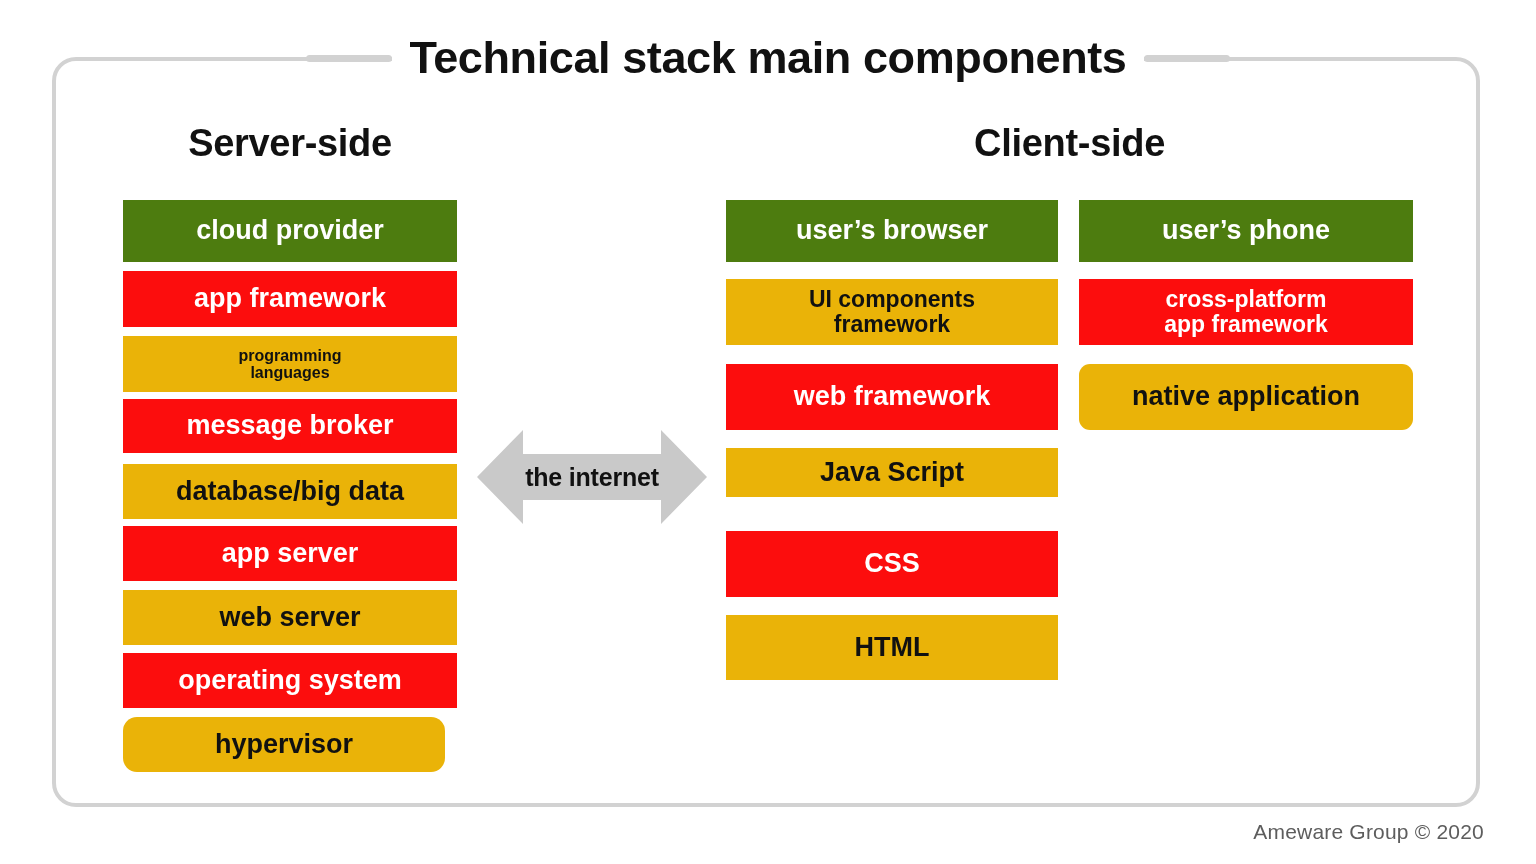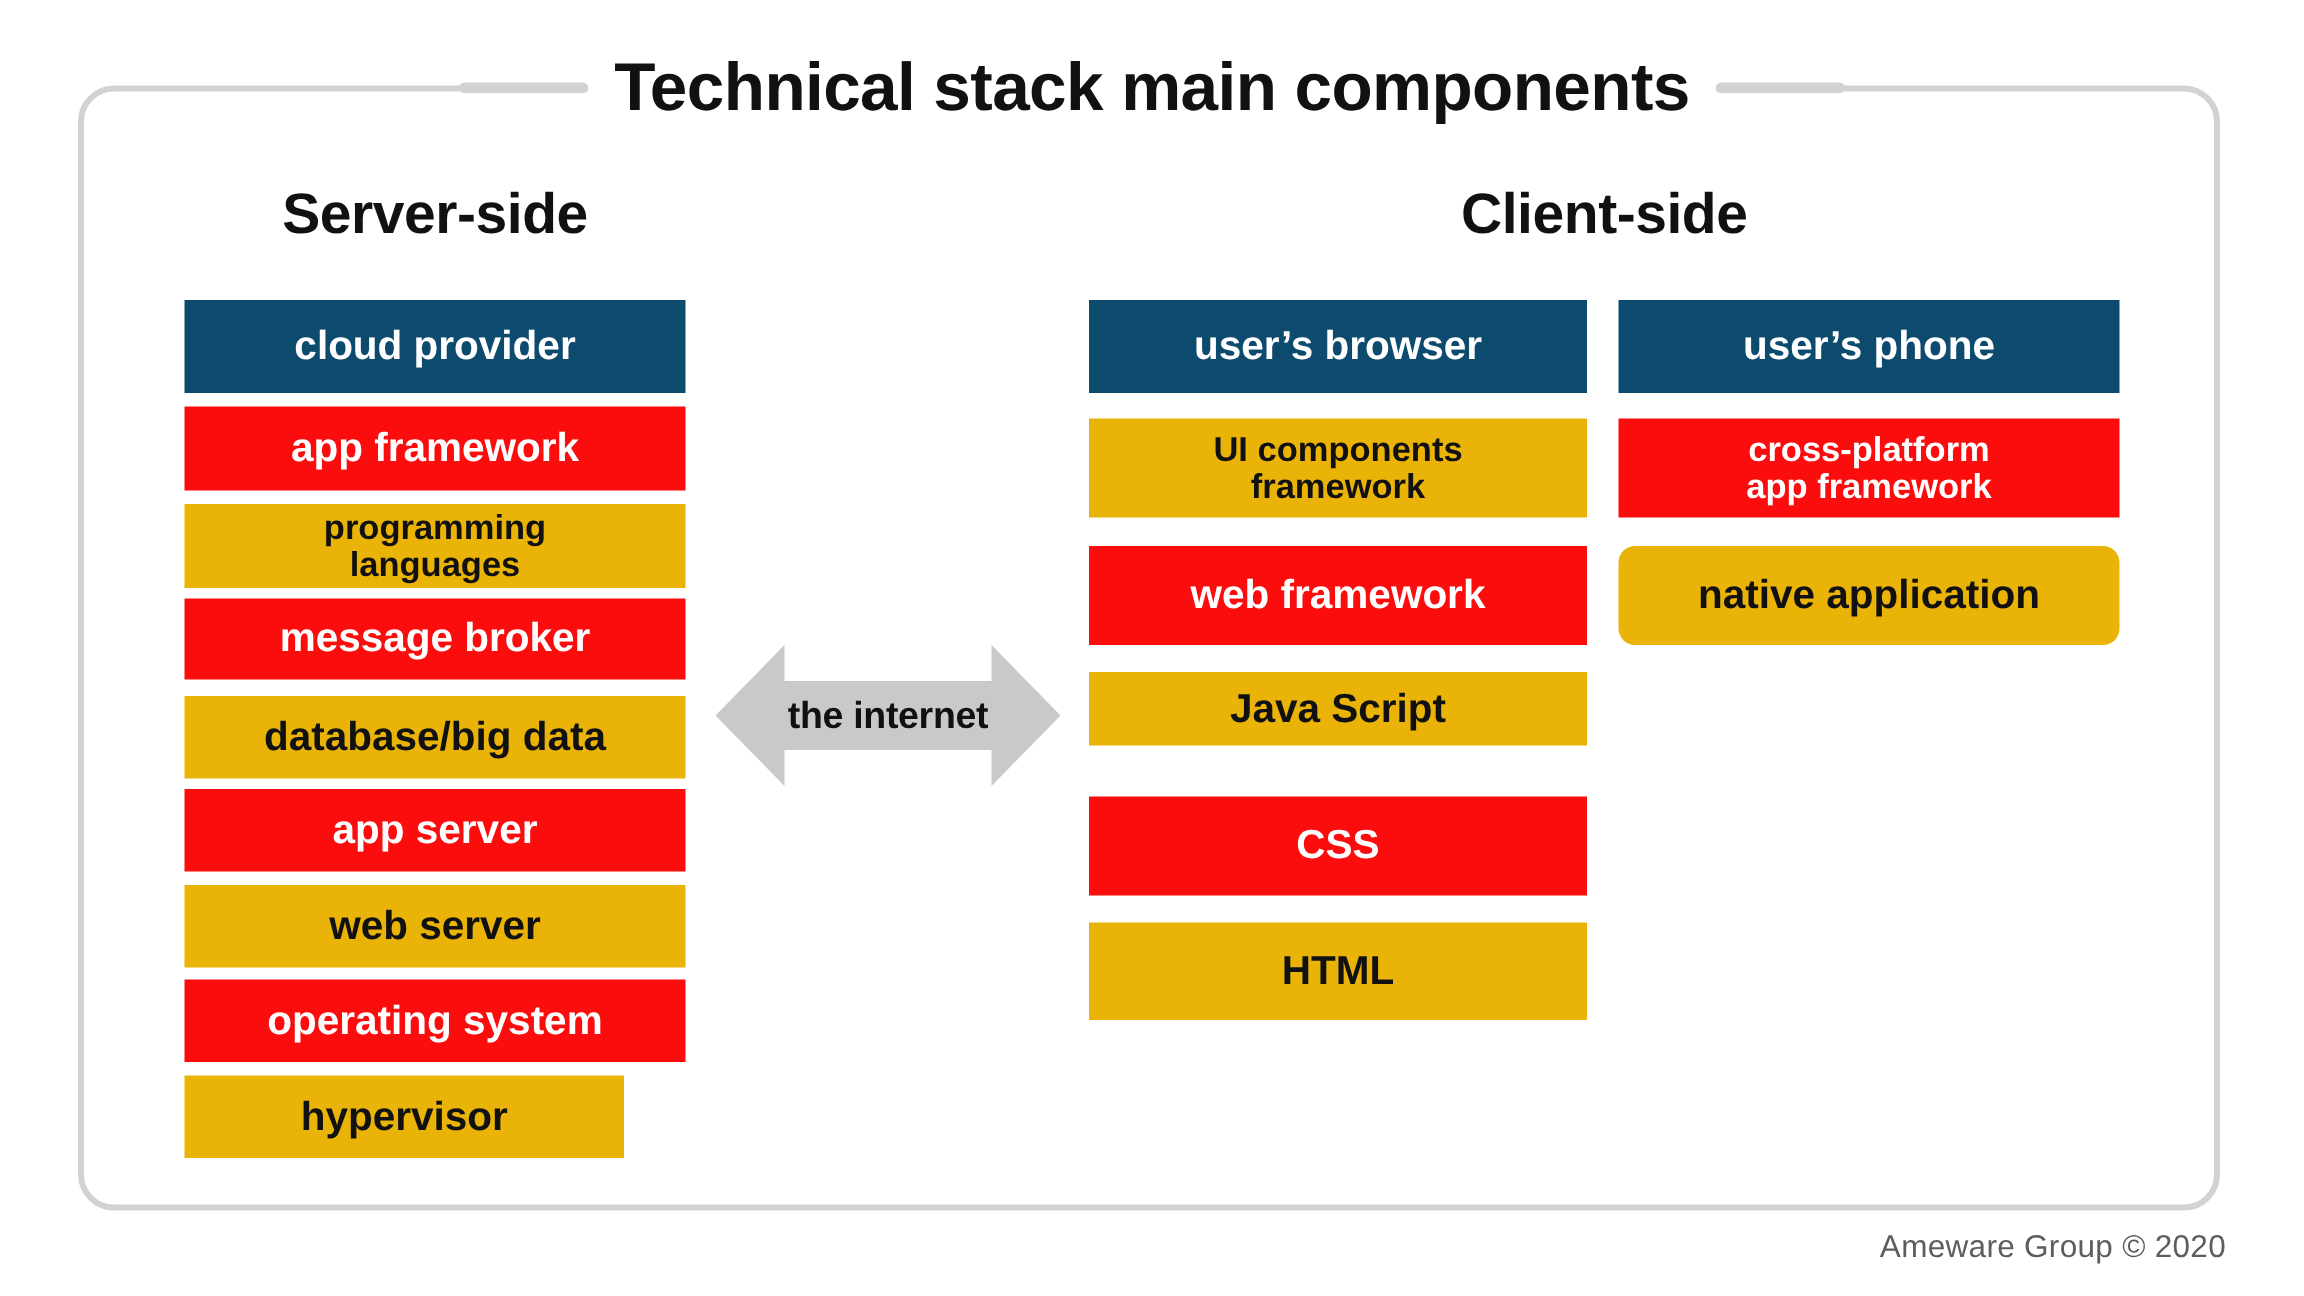--- a/index.html
+++ b/index.html
@@ -92,21 +92,21 @@
     position: absolute;
     box-sizing: border-box;
     display: flex;
     align-items: center;
     justify-content: center;
     text-align: center;
     font-weight: 700;
     line-height: 1.08;
     padding: 2px 6px;
   }
-  .box.black { background: #0c4a6e; color: #ffffff; }
+  .box.black { background: #4d7c0f; color: #ffffff; }
   .box.red   { background: #fc0d0d; color: #ffffff; }
   .box.gray  { background: #eab308; color: #111111; }
 
   .box .label { display: block; white-space: pre-line; }
 
   
   .internet {
     position: absolute;
     left: 477px;
     top: 424px;
@@ -158,40 +158,40 @@
   <div class="heading" id="heading-server">Server-side</div>
 
   <div class="heading" id="heading-client">Client-side</div>
 
   <div class="box black" style="left:123px; top:200px; width:334px; height:62px; font-size:27px;">
     <span class="label">cloud provider</span>
   </div>
   <div class="box red" style="left:123px; top:271px; width:334px; height:56px; font-size:27px;">
     <span class="label">app framework</span>
   </div>
-  <div class="box gray" style="left:123px; top:336px; width:334px; height:56px; font-size:23px;">
+  <div class="box gray" style="left:123px; top:336px; width:334px; height:56px; font-size:16px;">
     <span class="label">programming
 languages</span>
   </div>
   <div class="box red" style="left:123px; top:399px; width:334px; height:54px; font-size:27px;">
     <span class="label">message broker</span>
   </div>
   <div class="box gray" style="left:123px; top:464px; width:334px; height:55px; font-size:27px;">
     <span class="label">database/big data</span>
   </div>
   <div class="box red" style="left:123px; top:526px; width:334px; height:55px; font-size:27px;">
     <span class="label">app server</span>
   </div>
   <div class="box gray" style="left:123px; top:590px; width:334px; height:55px; font-size:27px;">
     <span class="label">web server</span>
   </div>
   <div class="box red" style="left:123px; top:653px; width:334px; height:55px; font-size:27px;">
     <span class="label">operating system</span>
   </div>
-  <div class="box gray" style="left:123px; top:717px; width:293px; height:55px; font-size:27px;">
+  <div class="box gray" style="left:123px; top:717px; width:322px; height:55px; font-size:27px;border-radius:14px;">
     <span class="label">hypervisor</span>
   </div>
 
   <div class="internet">
     <svg viewBox="0 0 230 106" xmlns="http://www.w3.org/2000/svg" aria-hidden="true">
       <polygon points="0,53 46,6 46,30 184,30 184,6 230,53 184,100 184,76 46,76 46,100" fill="#c9c9c9"></polygon>
     </svg>
     <div class="internet-label">the internet</div>
   </div>
 

